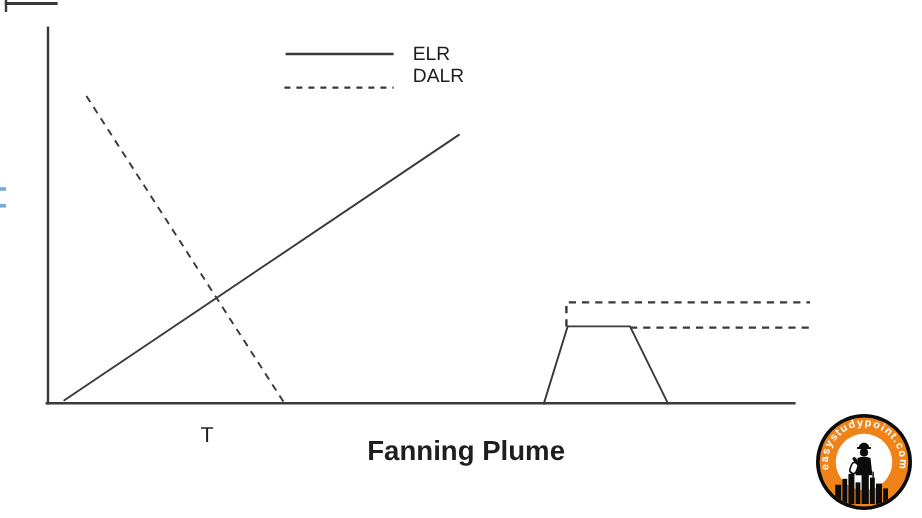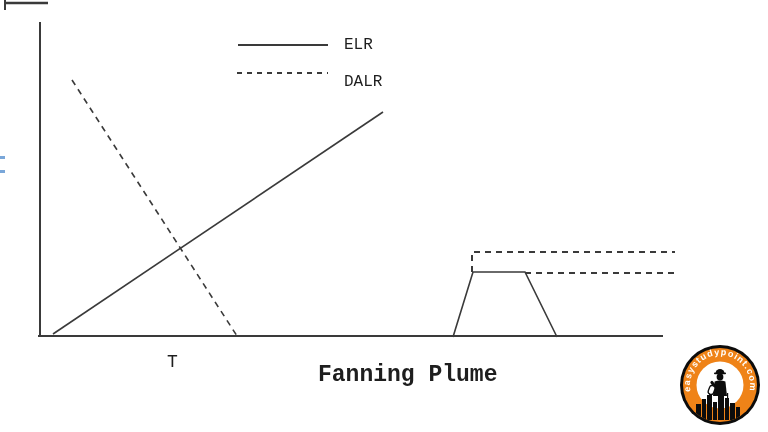--- a/index.html
+++ b/index.html
@@ -22,21 +22,21 @@
   .diagram-svg {
     position: absolute;
     left: 0; top: 0;
     width: 768px; height: 432px;
   }
   .label {
     position: absolute;
     color: var(--text);
     white-space: nowrap;
     line-height: 1.1;
-    font-family: Liberation Mono, monospace;
+    font-family: Liberation Sans, sans-serif;
   }
   .legend-label { font-size: 16px; }
   .condition-label { font-size: 17px; }
   .tick-label { font-size: 18px; }
   .title-label { font-size: 23px; font-weight: bold; }
   .blue-artifact {
     position: absolute;
     width: 5px; height: 3px;
     background: var(--artifact-blue);
   }
@@ -62,25 +62,25 @@
       <polyline points="472,272 472,252 675,252" fill="none" stroke="#3a3a3a" stroke-width="2" stroke-dasharray="6 5"></polyline>
       <polyline points="525,273 675,273" fill="none" stroke="#3a3a3a" stroke-width="2" stroke-dasharray="6 5"></polyline>
       <polyline points="4,3 48,3" fill="none" stroke="#3a3a3a" stroke-width="2.5"></polyline>
       <polyline points="5,0 5,10" fill="none" stroke="#3a3a3a" stroke-width="2"></polyline>
     </svg>
 
   <div class="blue-artifact" style="left:0px; top:156px;"></div>
   <div class="blue-artifact" style="left:0px; top:170px;"></div>
 
   <div class="label legend-label" style="left:344px; top:37px;">ELR</div>
-  <div class="label legend-label" style="left:344px; top:74px;">DALR</div>
+  <div class="label legend-label" style="left:344px; top:55px;">DALR</div>
 
   <div class="label tick-label" style="left:167px; top:353px;">T</div>
 
-  <div class="label title-label" style="left:318px; top:363px;">Fanning Plume</div>
+  <div class="label title-label" style="left:306px; top:363px;">Fanning Plume</div>
 
   <svg class="logo-svg" viewBox="0 0 84 84" xmlns="http://www.w3.org/2000/svg">
     <defs>
       <path id="logoArc" d="M 19,61.3 A 30,30 0 1 1 65,61.3" fill="none"></path>
       <clipPath id="logoClip">
           <circle cx="42" cy="42" r="37"></circle>
         </clipPath>
     </defs>
     <circle cx="42" cy="42" r="40" fill="var(--logo-black)"></circle>
     <circle cx="42" cy="42" r="37" fill="var(--logo-orange)"></circle>

